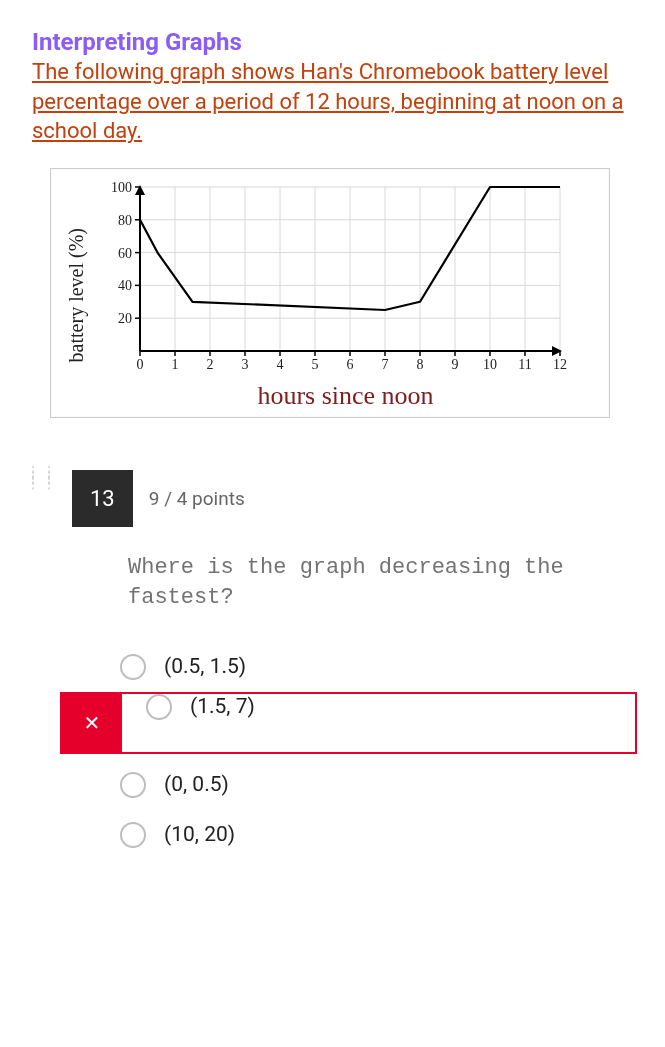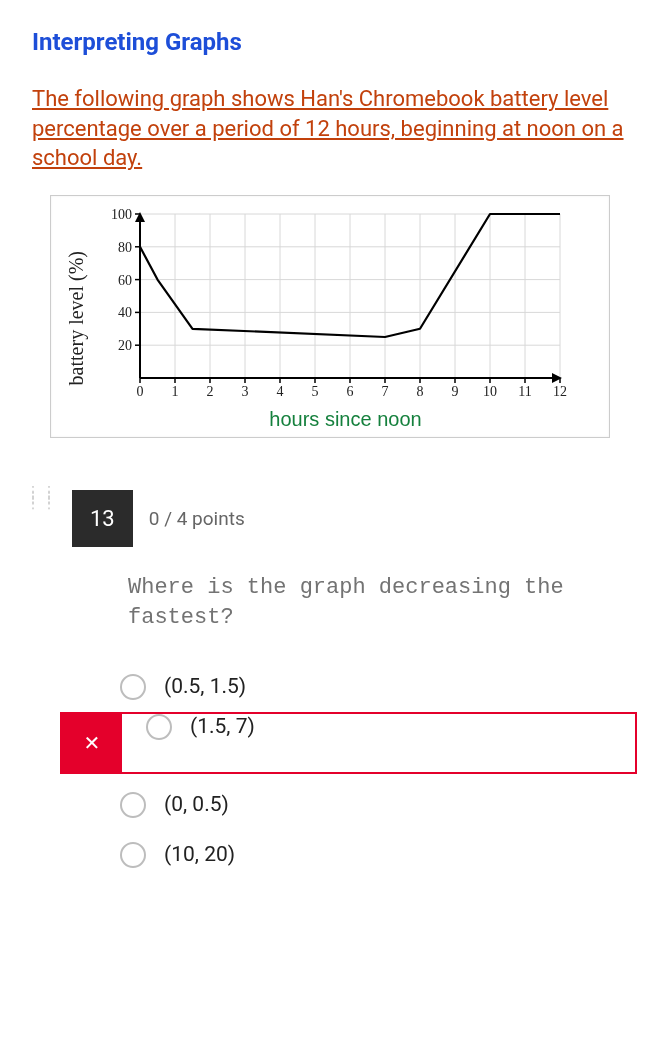--- a/index.html
+++ b/index.html
@@ -6,22 +6,22 @@
   body {
     font-family: -apple-system, BlinkMacSystemFont, "Segoe UI", Roboto, "Helvetica Neue", Arial, sans-serif;
     background: #fff;
     color: #222;
     width: 665px;
     padding: 28px 28px 28px 32px;
   }
   .title {
     font-size: 24px;
     font-weight: 700;
-    margin-bottom: 28px;
-    color: #1d4ed8;
+    margin-bottom: 1px;
+    color: #8b5cf6;
   }
   .intro {
     font-size: 22px;
     line-height: 1.35;
     color: #c2410c;
     font-weight: 400;
     margin-bottom: 22px;
     text-decoration: underline;
   }
   .chart-frame {
@@ -48,24 +48,24 @@
   }
   .plotwrap { flex: 1; }
   .plot {
     position: relative;
     height: 200px;
     margin-left: 8px;
   }
   .plot svg { display: block; }
   .xlabel {
     text-align: center;
-    font-size: 20px;
-    color: #15803d;
+    font-size: 26px;
+    color: #7f1d1d;
     margin-top: 2px;
-    font-family: Liberation Sans, sans-serif;
+    font-family: Liberation Serif, serif;
   }
 
   .qbar {
     display: flex;
     align-items: center;
     margin-top: 52px;
     margin-left: 40px;
   }
   .qnum {
     background: #2b2b2b;
@@ -221,21 +221,21 @@
       </div>
       <div class="xlabel">hours since noon</div>
     </div>
   </div>
 </div>
 
 <div class="qwrap">
   <div class="handle">⋮⋮<br>⋮⋮<br>⋮⋮</div>
   <div class="qbar">
     <div class="qnum">13</div>
-    <div class="qpoints">0 / 4 points</div>
+    <div class="qpoints">9 / 4 points</div>
   </div>
 </div>
 
 <p class="stem">Where is the graph decreasing the fastest?</p>
 
 <div class="options" id="options">
     <div class="opt">
       <span class="radio"></span>
       <span>(0.5, 1.5)</span>
     </div>

